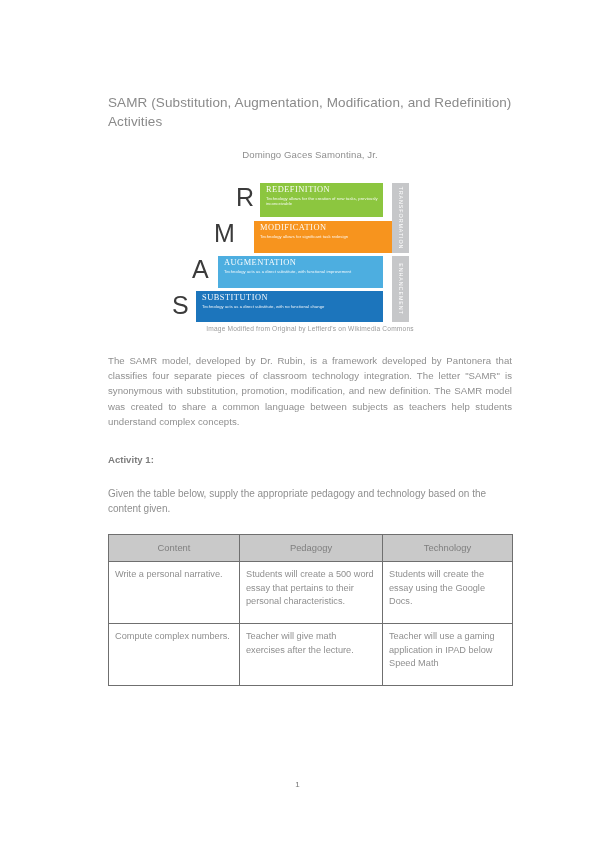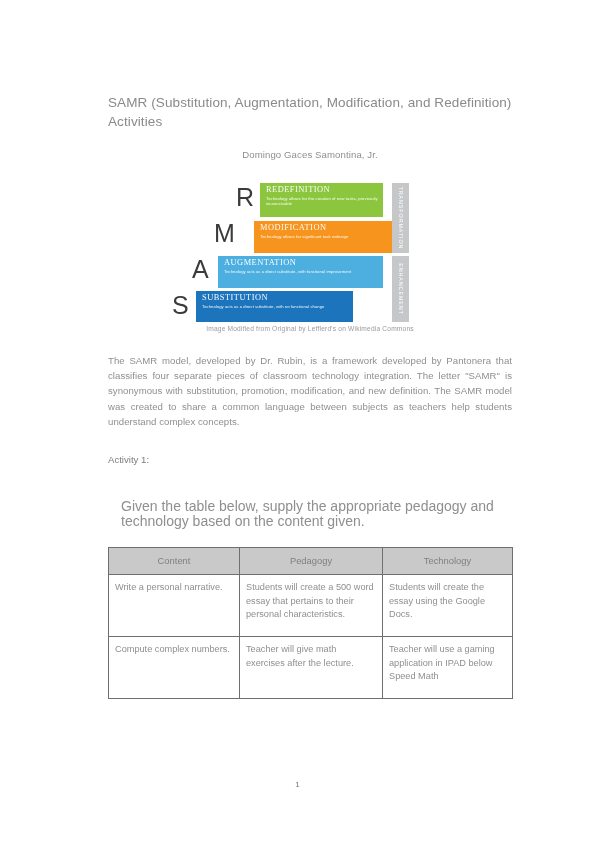--- a/index.html
+++ b/index.html
@@ -138,29 +138,29 @@
     color: #8f8f8f;
     text-align: justify;
     margin: 0;
     padding-top: 22px;
     letter-spacing: 0.05px;
   }
   .activity-heading {
     font-size: 9.6px;
     line-height: 14px;
     color: #7d7d7d;
-    font-weight: 400;
+    font-weight: 700;
     margin: 0;
     padding-top: 24px;
   }
   .activity-instruction {
-    font-size: 14px;
+    font-size: 10px;
     line-height: 15px;
     color: #8f8f8f;
-    margin: 13px;
+    margin: 0;
     padding-top: 19px;
   }
 
   
   .data-table {
     margin-top: 18px;
     border-collapse: collapse;
     width: 404px;
     table-layout: fixed;
   }
@@ -230,21 +230,21 @@
         <div class="samr-bar" style="left:70px; top:40px; width:145px; height:32px; background:#F7941E;">
           <span class="bar-title">MODIFICATION</span>
           <span class="bar-desc">Technology allows for significant task redesign</span>
         </div>
 
         <div class="samr-bar" style="left:34px; top:75px; width:165px; height:32px; background:#4DAEE0;">
           <span class="bar-title">AUGMENTATION</span>
           <span class="bar-desc">Technology acts as a direct substitute, with functional improvement</span>
         </div>
 
-        <div class="samr-bar" style="left:12px; top:110px; width:157px; height:31px; background:#1C75BC;">
+        <div class="samr-bar" style="left:12px; top:110px; width:187px; height:31px; background:#1C75BC;">
           <span class="bar-title">SUBSTITUTION</span>
           <span class="bar-desc">Technology acts as a direct substitute, with no functional change</span>
         </div>
 
         <div class="band" style="left:208px; top:2px; height:70px;">
           <span>TRANSFORMATION</span>
         </div>
         <div class="band" style="left:208px; top:75px; height:66px;">
           <span>ENHANCEMENT</span>
         </div>

